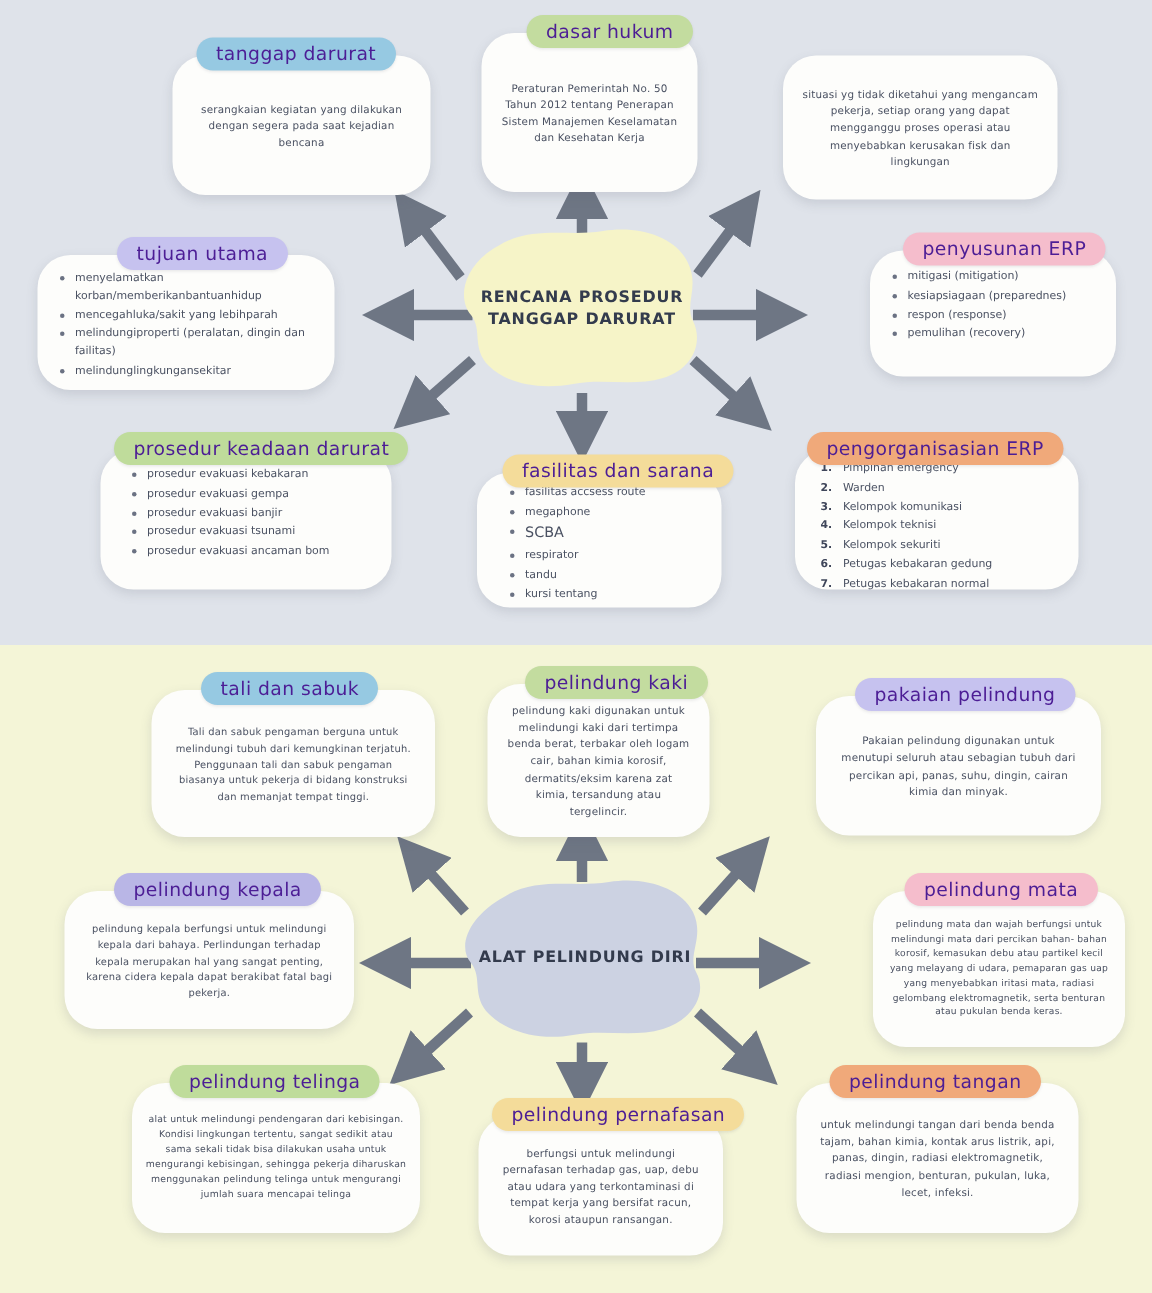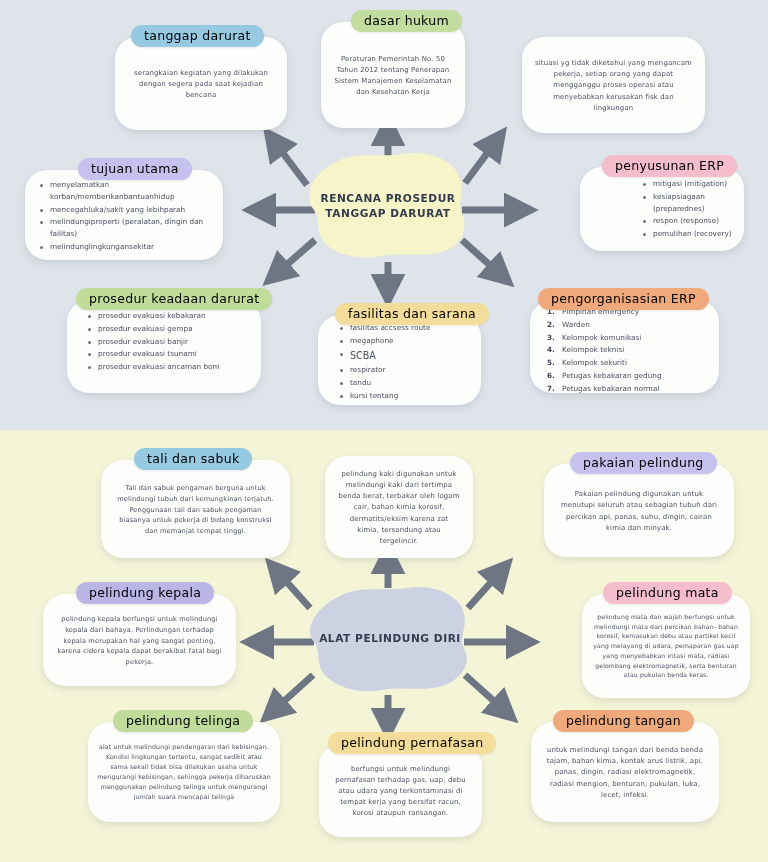--- a/index.html
+++ b/index.html
@@ -23,21 +23,21 @@
     box-shadow:0 3px 7px rgba(90,95,110,.17);
     box-sizing:border-box;
     display:flex;align-items:center;justify-content:center;
   }
   .pill{
     position:absolute;
     z-index:4;
     border-radius:14px;
     padding:3px 13px 4px 13px;
     font-size:12.5px;
-    color:#000000;
+    color:#4c1d95;
     letter-spacing:.3px;
     white-space:nowrap;
     box-shadow:0 1px 2px rgba(80,85,100,.12);
   }
   .body{
     font-size:7.4px;
     line-height:1.58;
     color:#4a5162;
     text-align:center;
     padding:10px 13px 8px 13px;
@@ -139,21 +139,21 @@
           <li>menyelamatkan korban/memberikanbantuanhidup</li>
           <li>mencegahluka/sakit yang lebihparah</li>
           <li>melindungiproperti (peralatan, dingin dan failitas)</li>
           <li>melindunglingkungansekitar</li>
         </ul>
       </div>
       <div class="pill" style="left:53px;top:0;background:#c6c2ef;">tujuan utama</div>
     </div>
 
     <div class="node" style="left:580px;top:155px;width:164px;height:96px;">
-      <div class="card" style="width:164px;height:84px;align-items:flex-start;padding-left:48px;">
+      <div class="card" style="width:164px;height:84px;align-items:flex-start;">
         <ul class="list" style="padding-top:11px;">
           <li>mitigasi (mitigation)</li>
           <li>kesiapsiagaan (preparednes)</li>
           <li>respon (response)</li>
           <li>pemulihan (recovery)</li>
         </ul>
       </div>
       <div class="pill" style="left:22px;top:0;background:#f5bdcc;">penyusunan ERP</div>
     </div>
 
@@ -234,20 +234,21 @@
       <div class="card" style="width:189px;height:98px;">
         <div class="body desc">Tali dan sabuk pengaman berguna untuk melindungi tubuh dari kemungkinan terjatuh. Penggunaan tali dan sabuk pengaman biasanya untuk pekerja di bidang konstruksi dan memanjat tempat tinggi.</div>
       </div>
       <div class="pill" style="left:33px;top:0;background:#96c9e2;">tali dan sabuk</div>
     </div>
 
     <div class="node" style="left:325px;top:14px;width:148px;height:114px;">
       <div class="card" style="width:148px;height:102px;">
         <div class="body desc-md">pelindung kaki digunakan untuk melindungi kaki dari tertimpa benda berat, terbakar oleh logam cair, bahan kimia korosif, dermatits/eksim karena zat kimia, tersandung atau tergelincir.</div>
       </div>
+      <div class="pill" style="left:25px;top:0;background:#c3dc9f;">pelindung kaki</div>
     </div>
 
     <div class="node" style="left:544px;top:22px;width:190px;height:105px;">
       <div class="card" style="width:190px;height:93px;">
         <div class="body desc-md">Pakaian pelindung digunakan untuk menutupi seluruh atau sebagian tubuh dari percikan api, panas, suhu, dingin, cairan kimia dan minyak.</div>
       </div>
       <div class="pill" style="left:26px;top:0;background:#c6c2ef;">pakaian pelindung</div>
     </div>
 
     <div class="node" style="left:43px;top:152px;width:193px;height:104px;">

